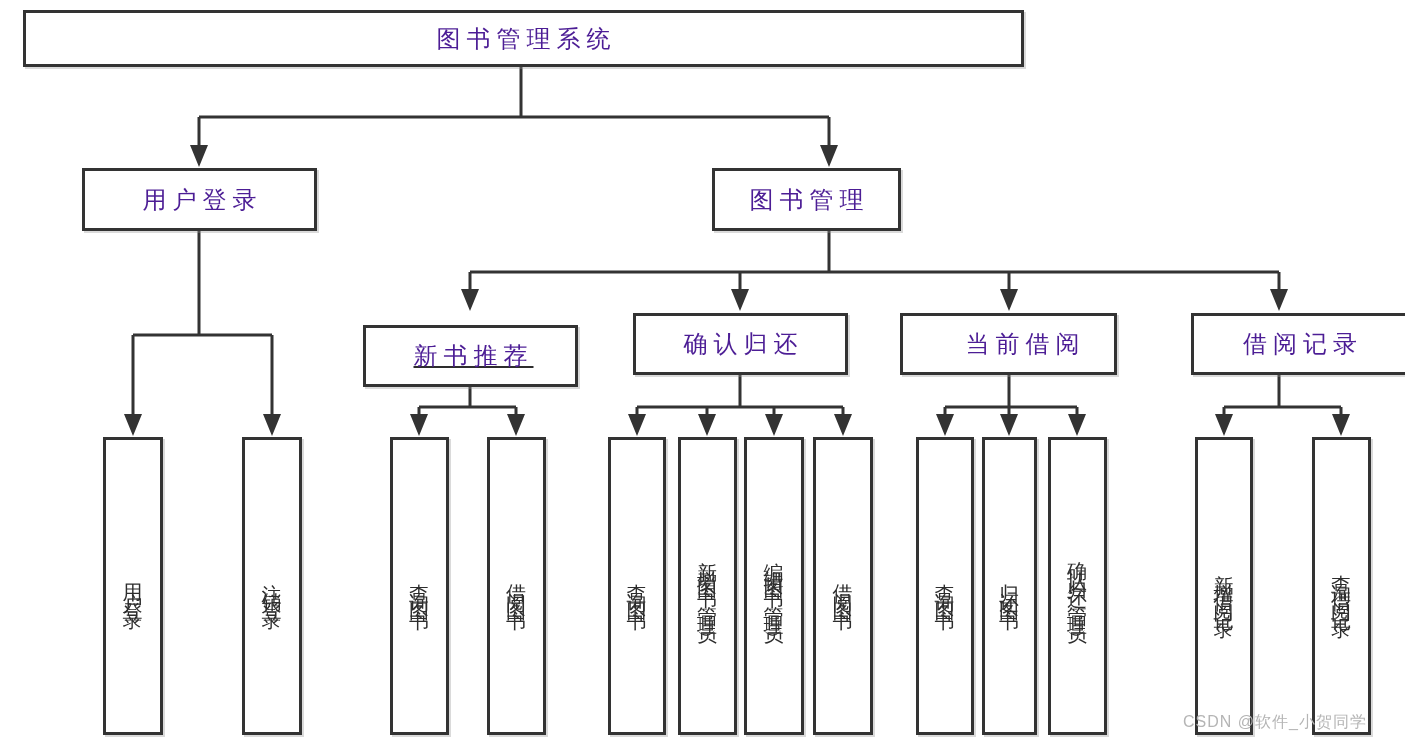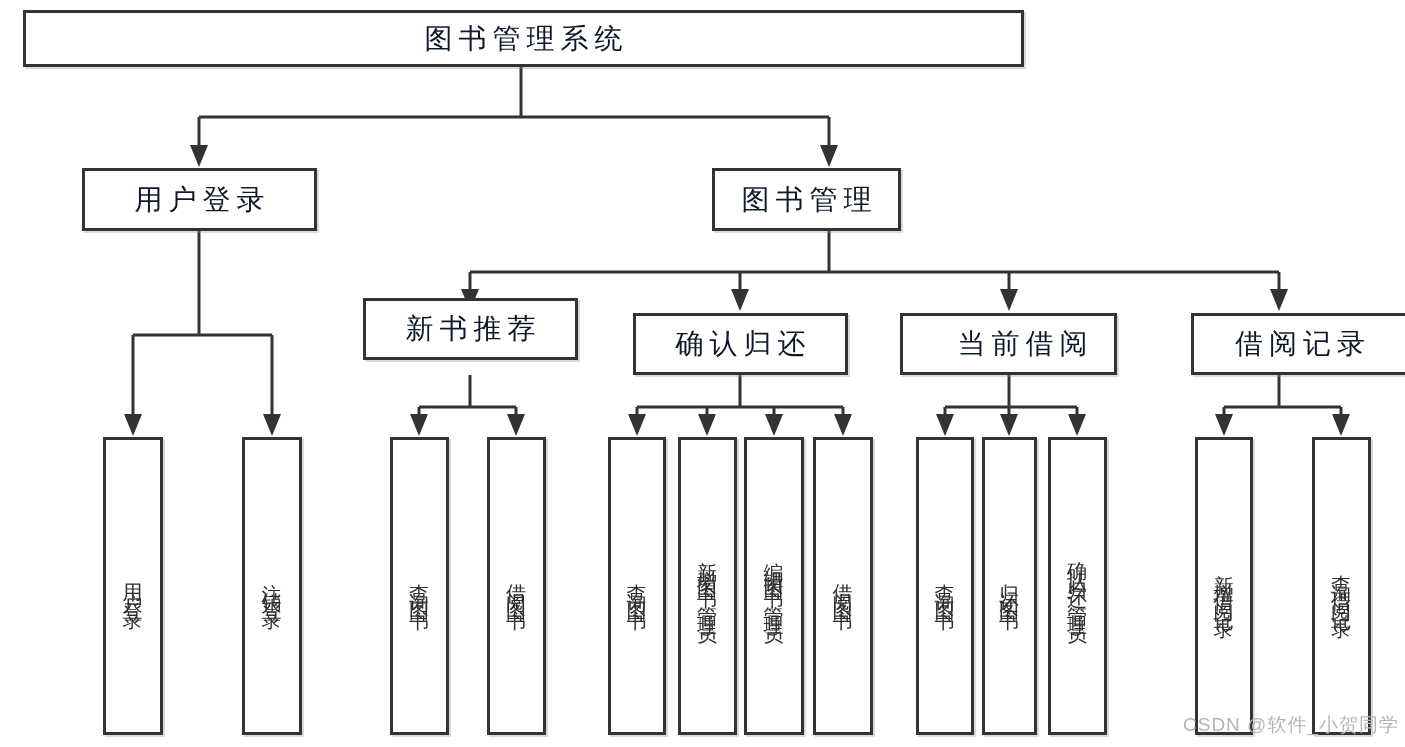--- a/index.html
+++ b/index.html
@@ -14,32 +14,32 @@
   .box{
     position:absolute;
     box-sizing:border-box;
     border:3px solid #333333;
     background:#ffffff;
     display:flex;align-items:center;justify-content:center;
     box-shadow:2px 2px 0 rgba(150,150,150,0.35);
     color:#2d2d2d;
   }
   .label-h{
-    font-size:28px;letter-spacing:6px;white-space:nowrap;
-    color:#0f172a;text-indent:6px;text-align:right;
+    font-size:24px;letter-spacing:6px;white-space:nowrap;
+    color:#4c1d95;text-indent:6px;text-align:right;
   }
   .label-v{
     writing-mode:vertical-lr;
     text-orientation:mixed;
     font-size:20px;letter-spacing:9px;line-height:1;
     color:#2d2d2d;
   }
   #watermark{
     position:absolute;left:1183px;top:712px;
-    font-size:19px;color:#b5b5b5;letter-spacing:1px;white-space:nowrap;
+    font-size:16px;color:#b5b5b5;letter-spacing:1px;white-space:nowrap;
   }
 </style>
 </head>
 <body>
 
 <div id="canvas">
 
   <svg id="connectors" viewBox="0 0 1405 747" xmlns="http://www.w3.org/2000/svg" aria-hidden="true">
     <path d="M521 67 V117
              M199 117 H829 M199 117 V149 M829 117 V149
@@ -77,21 +77,21 @@
     <span class="label-h">图书管理系统</span>
   </div>
 
   <div class="box" style="left:82px;top:168px;width:235px;height:63px;">
     <span class="label-h">用户登录</span>
   </div>
   <div class="box" style="left:712px;top:168px;width:189px;height:63px;">
     <span class="label-h">图书管理</span>
   </div>
 
-  <div class="box" style="left:363px;top:298px;width:215px;height:62px;">
+  <div class="box" style="left:363px;top:325px;width:215px;height:62px;text-decoration:underline;">
     <span class="label-h">新书推荐</span>
   </div>
   <div class="box" style="left:633px;top:313px;width:215px;height:62px;">
     <span class="label-h">确认归还</span>
   </div>
   <div class="box" style="left:900px;top:313px;width:217px;height:62px;padding-left:28px;">
     <span class="label-h">当前借阅</span>
   </div>
   <div class="box" style="left:1170px;top:313px;width:218px;height:62px;margin-left:21px;">
     <span class="label-h">借阅记录</span>

